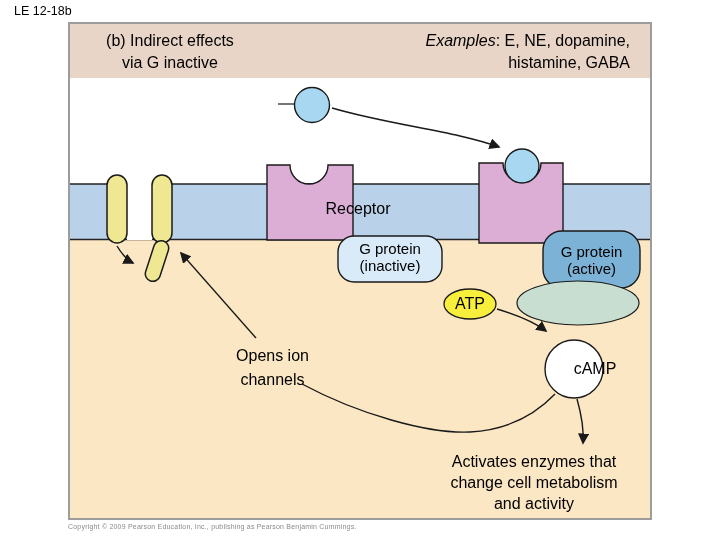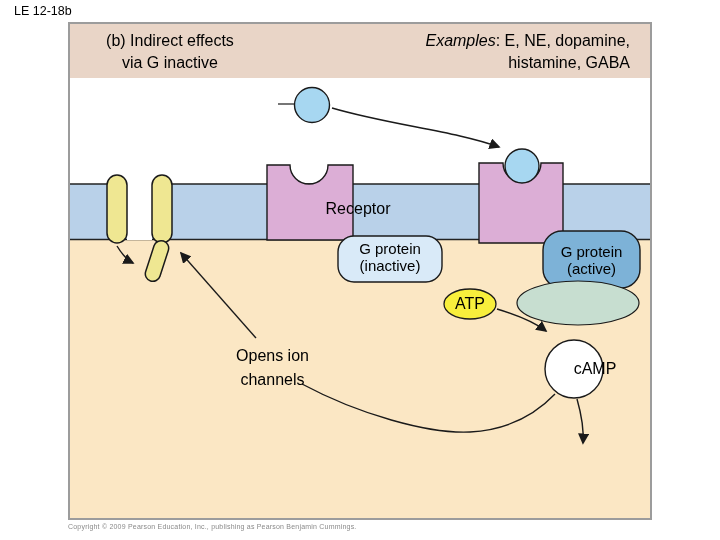--- a/index.html
+++ b/index.html
@@ -89,16 +89,19 @@
 
   <div class="abs txt lbl-receptor">Receptor</div>
   <div class="abs txt lbl-gin">G protein
 (inactive)</div>
   <div class="abs txt lbl-gact">G protein
 (active)</div>
   <div class="abs txt lbl-atp">ATP</div>
   <div class="abs txt lbl-camp">cAMP</div>
   <div class="abs txt lbl-opens">Opens ion
 channels</div>
+  <div class="abs txt lbl-act">Activates enzymes that
+change cell metabolism
+and activity</div>
 
   <div class="abs copyright">Copyright © 2009 Pearson Education, Inc., publishing as Pearson Benjamin Cummings.</div>
 
 </div>
 
 </body></html>

